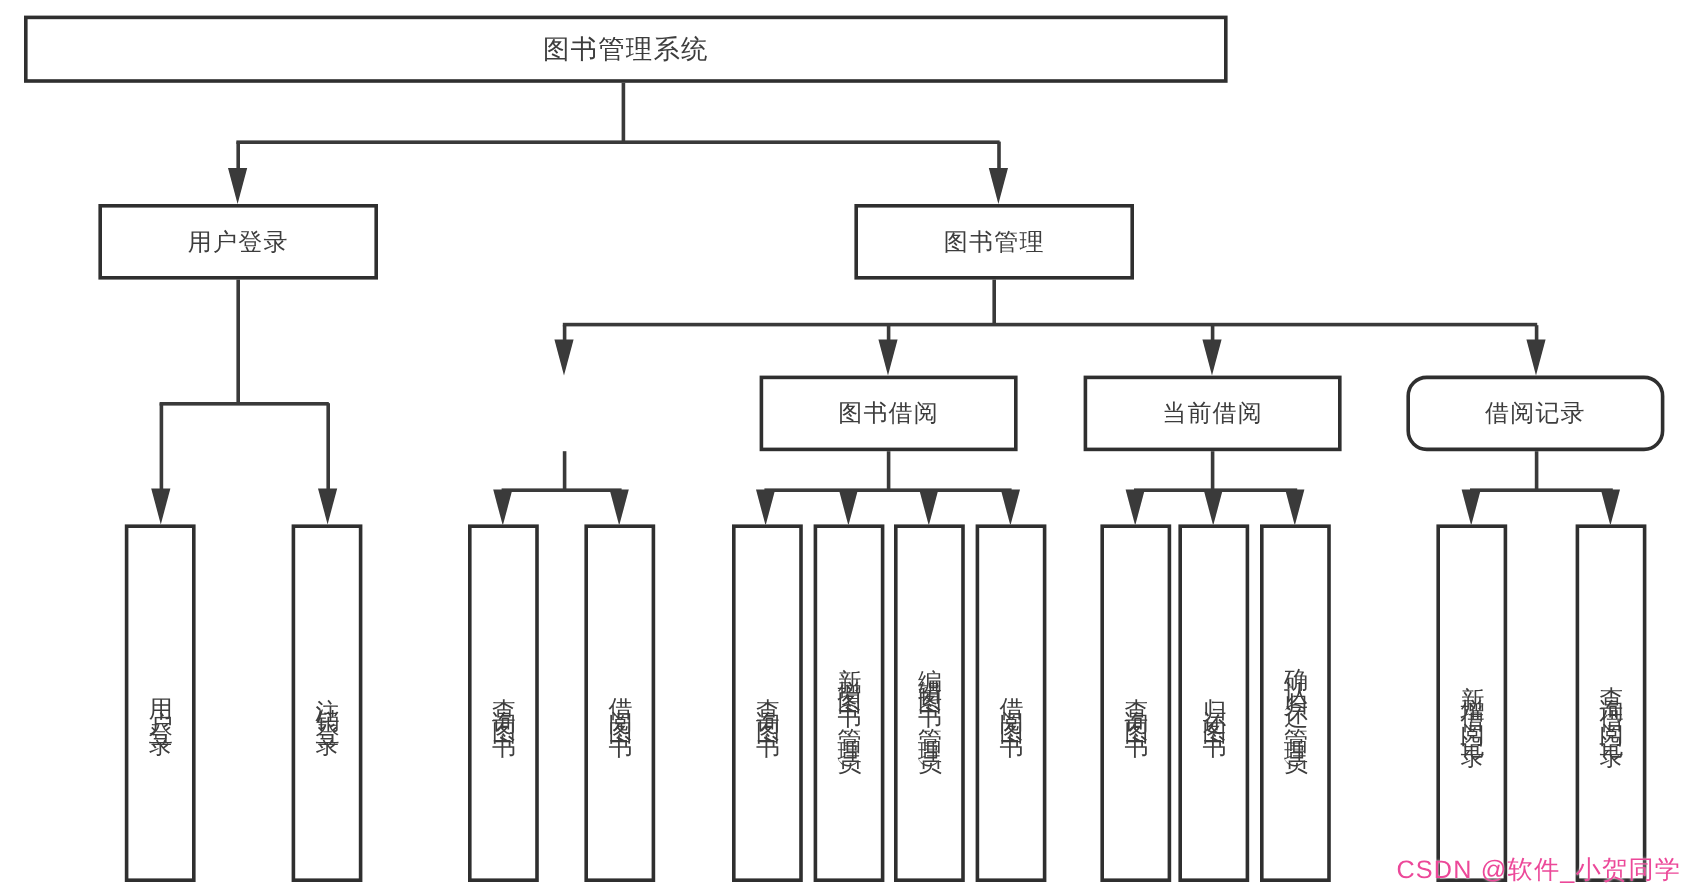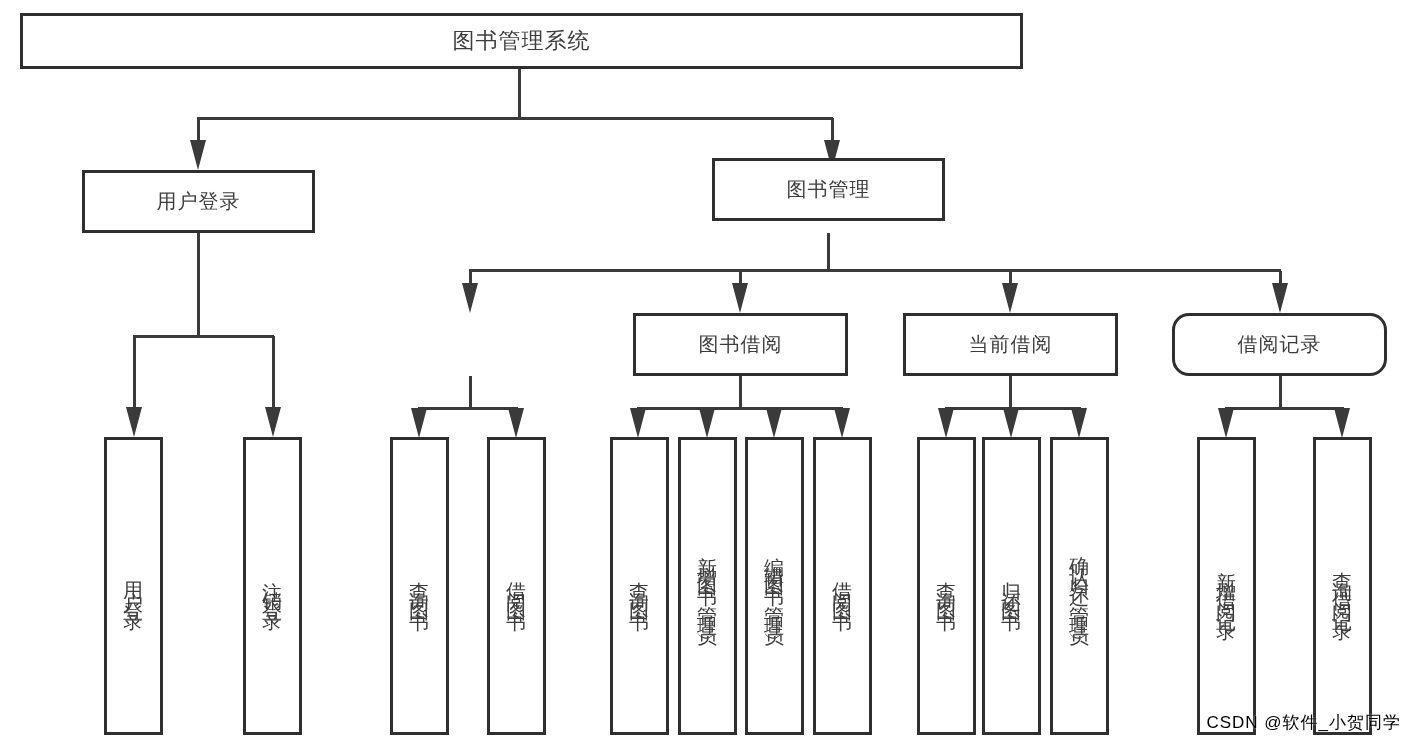--- a/index.html
+++ b/index.html
@@ -20,40 +20,40 @@
   .vline,.hline{position:absolute;background:#3a3a3a;}
   .vline{width:3px;}
   .hline{height:3px;}
   .arrow{
     position:absolute;width:0;height:0;
     border-left:8px solid transparent;border-right:8px solid transparent;
     border-top:30px solid #3a3a3a;
   }
   .watermark{
     position:absolute;right:4px;top:711px;
-    font-size:17px;color:#000000;letter-spacing:1px;
+    font-size:21px;color:#ec4899;letter-spacing:1px;
     text-shadow:0 0 2px #ffffff;z-index:5;
   }
 </style>
 </head>
 <body>
 
 <div class="canvas">
 
   <div class="box top" style="left:20px;top:13px;width:1003px;height:56px;text-align:center;">图书管理系统</div>
 
   <div class="vline" style="left:518px;top:69px;height:49px;"></div>
   <div class="hline" style="left:197px;top:117px;width:636px;"></div>
   <div class="vline" style="left:197px;top:118px;height:26px;"></div>
   <div class="vline" style="left:831px;top:118px;height:26px;"></div>
   <div class="arrow" style="left:190px;top:140px;"></div>
   <div class="arrow" style="left:824px;top:140px;"></div>
 
   <div class="box" style="left:82px;top:170px;width:233px;height:63px;">用户登录</div>
-  <div class="box" style="left:712px;top:158px;width:233px;height:63px;">图书管理</div>
+  <div class="box" style="left:712px;top:170px;width:233px;height:63px;">图书管理</div>
 
   <div class="vline" style="left:197px;top:233px;height:104px;"></div>
   <div class="hline" style="left:133px;top:335px;width:141px;"></div>
   <div class="vline" style="left:133px;top:336px;height:74px;"></div>
   <div class="vline" style="left:272px;top:336px;height:74px;"></div>
   <div class="arrow" style="left:126px;top:407px;"></div>
   <div class="arrow" style="left:265px;top:407px;"></div>
 
   <div class="vline" style="left:827px;top:233px;height:38px;"></div>
   <div class="hline" style="left:469px;top:269px;width:812px;"></div>

